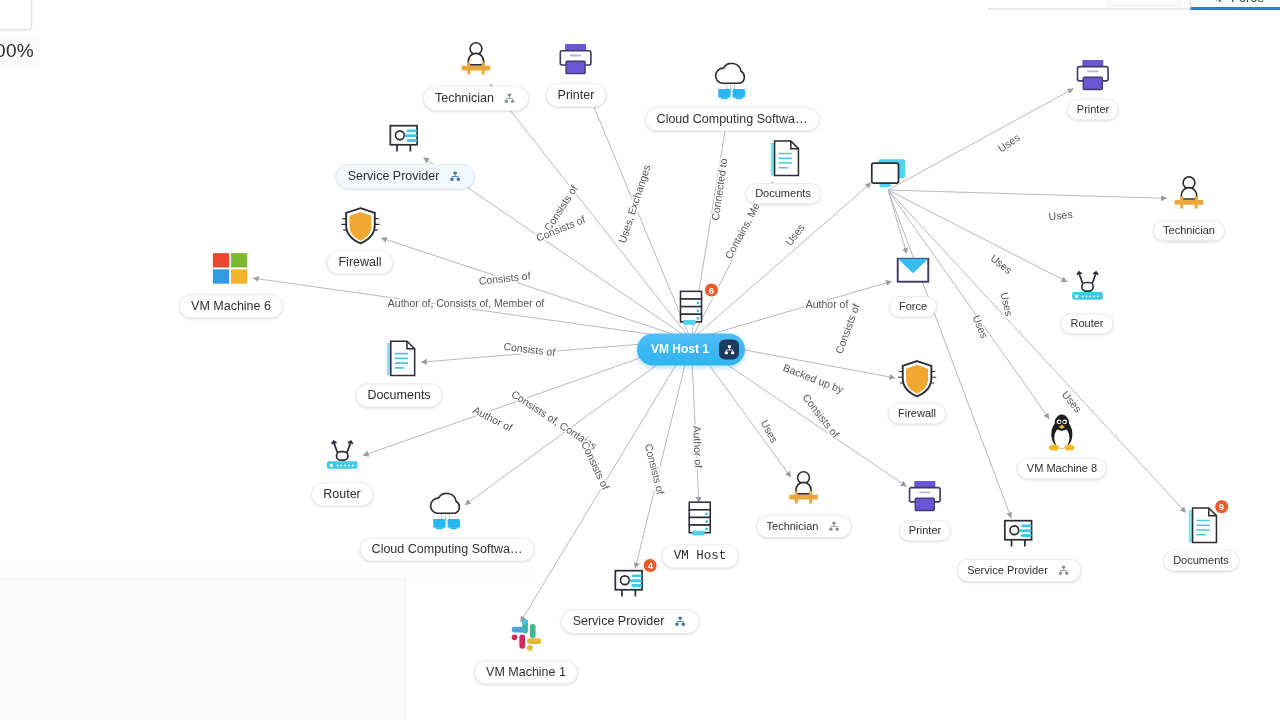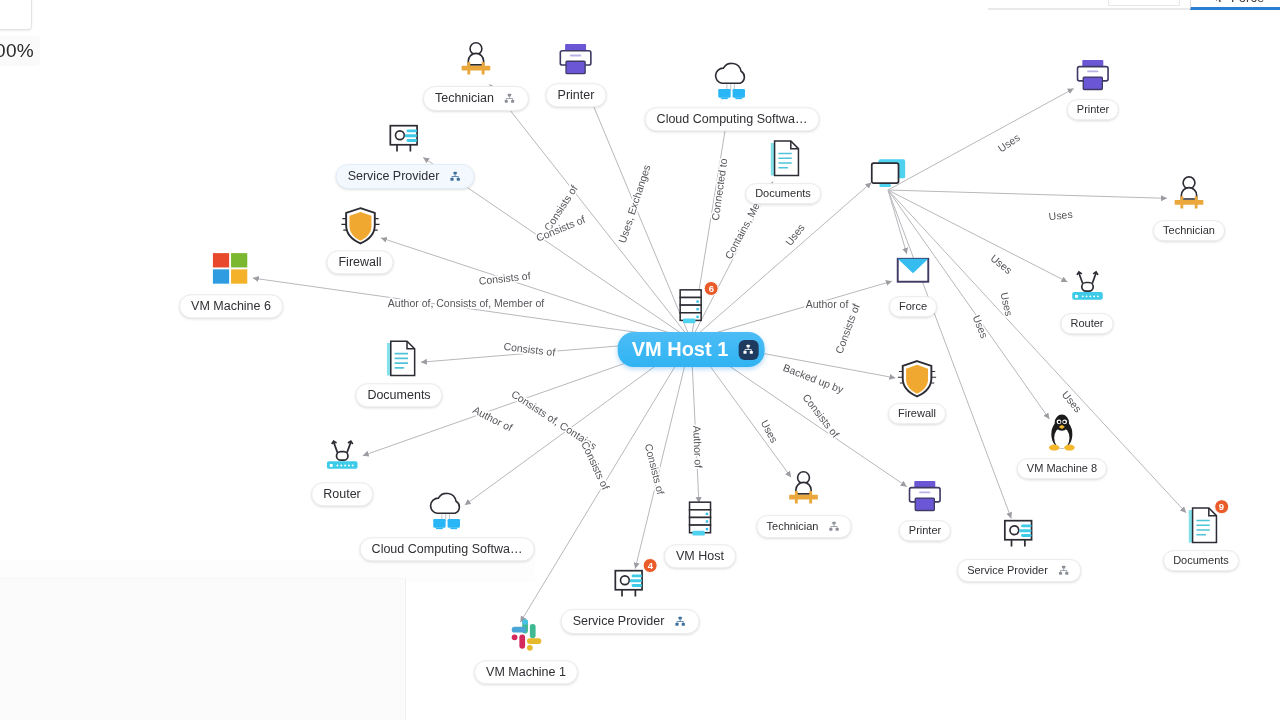--- a/index.html
+++ b/index.html
@@ -62,21 +62,21 @@
   .node-label{
     background:#fff;border:1px solid #ececef;border-radius:13px;
     box-shadow:0 1px 2.5px rgba(0,0,0,.13);
     padding:4px 11px;font-size:12.5px;color:#2f2f34;white-space:nowrap;
     display:flex;align-items:center;gap:8px;line-height:1.15;
   }
   .node-label.tinted{background:#f2f8fe;border-color:#e2eef9;}
   .node-label.small{font-size:11px;padding:3px 9px;border-radius:11px;}
   .node-label.hub{
     background:linear-gradient(180deg,#4dbdf5 0%,#2fb3f3 100%);
-    border:none;color:#fff;font-weight:bold;font-size:20px;
+    border:none;color:#fff;font-weight:bold;font-size:12px;
     padding:6px 6px 6px 14px;border-radius:16px;
     box-shadow:0 2px 5px rgba(40,140,220,.35);gap:10px;
   }
   .expand-chip{
     width:20px;height:20px;border-radius:6px;background:#1e3a5f;
     display:flex;align-items:center;justify-content:center;flex:none;
   }
   .expand-chip.plain{background:transparent;width:15px;height:15px;}
   .badge{
     position:absolute;right:-2px;top:-4px;min-width:15px;height:15px;
@@ -504,21 +504,21 @@
         <rect x="10" y="28" width="13" height="9" rx="1.2" fill="#29b6f6"></rect>
         <rect x="25" y="28" width="13" height="9" rx="1.2" fill="#29b6f6"></rect>
         <rect x="13" y="37" width="7" height="1.6" fill="#29b6f6"></rect>
             <rect x="28" y="37" width="7" height="1.6" fill="#29b6f6"></rect>
           </svg>
         </div>
         <div class="node-label">
           <span>Cloud Computing Softwa…</span>
         </div>
       </div>
-      <div class="node" style="left: 700px; top: 533px;">
+      <div class="node" style="left: 700px; top: 533px; font-family: Liberation Mono, monospace;">
         <div class="node-icon">
           <svg viewBox="0 0 48 44" width="46" height="42">
             <g fill="#fff" stroke="#2c2c34" stroke-width="1.6">
           <rect x="13" y="3" width="22" height="8"></rect>
               <rect x="13" y="11" width="22" height="8"></rect>
           <rect x="13" y="19" width="22" height="8"></rect>
               <rect x="13" y="27" width="22" height="8"></rect>
             </g>
         <g fill="#36bdf0">
               <rect x="30" y="14" width="2.5" height="2.5"></rect>

